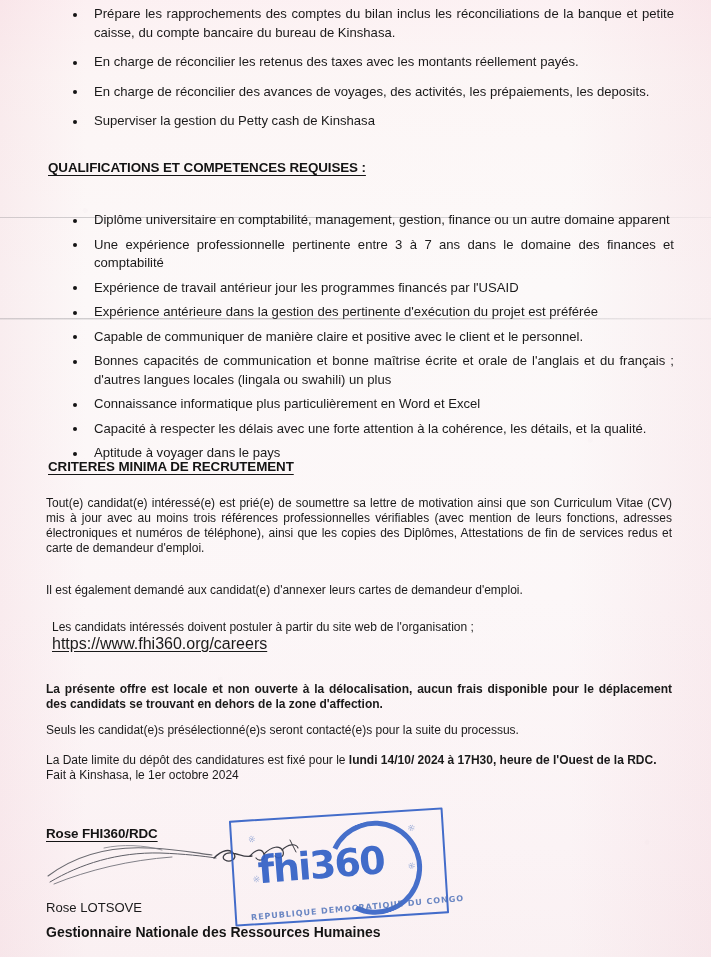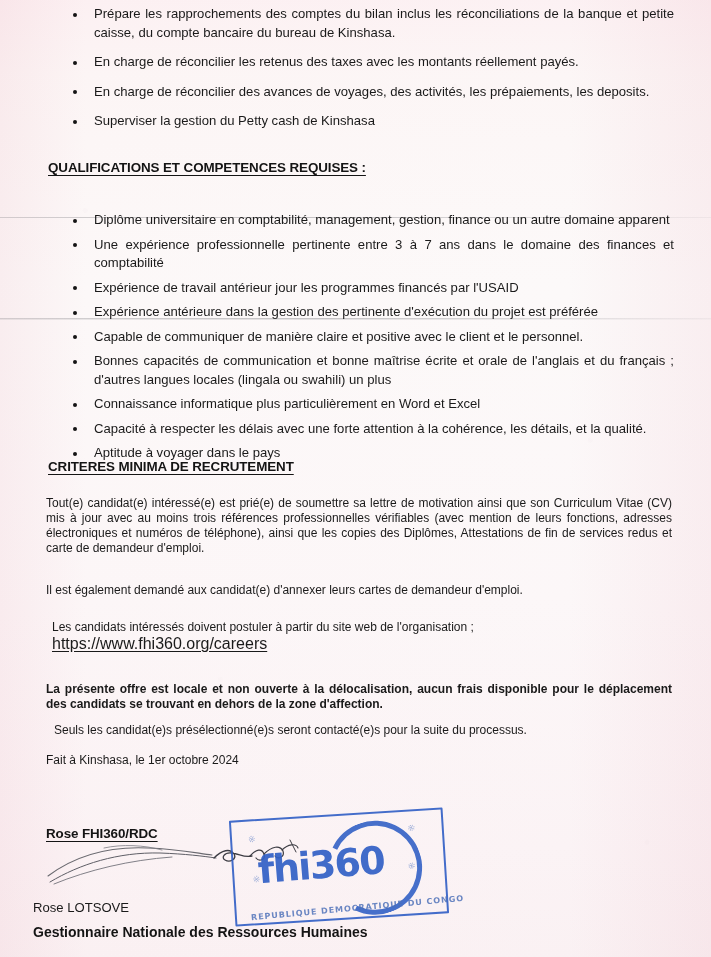--- a/index.html
+++ b/index.html
@@ -261,33 +261,34 @@
 
     <div class="block" style="left:52px; top:620px; width:626px;">
       <p class="para nojust">Les candidats intéressés doivent postuler à partir du site web de l'organisation ;</p>
       <a class="para nojust link" href="#" style="display:block;">https://www.fhi360.org/careers</a>
     </div>
 
     <div class="block" style="left:46px; top:682px; width:626px;">
       <p class="para b">La présente offre est locale et non ouverte à la délocalisation, aucun frais disponible pour le déplacement des candidats se trouvant en dehors de la zone d'affection.</p>
     </div>
 
-    <div class="block" style="left:54px; top:723px; width:626px;">
+    <div class="block" style="left:46px; top:723px; width:626px;">
       <p class="para nojust">Seuls les candidat(e)s présélectionné(e)s seront contacté(e)s pour la suite du processus.</p>
     </div>
 
     <div class="block" style="left:46px; top:753px; width:626px;">
+      <p class="para nojust"><span>La Date limite du dépôt des candidatures est fixé pour le </span><span class="b">lundi 14/10/ 2024 à 17H30, heure de l'Ouest de la RDC.</span></p>
       <p class="para nojust">Fait à Kinshasa, le 1er octobre 2024</p>
     </div>
 
     <div class="block" style="left:46px; top:826px; width:400px;">
       <h2 class="section-head">Rose FHI360/RDC</h2>
     </div>
 
-    <div class="block" style="left:33px; top:899px; width:460px;">
+    <div class="block" style="left:46px; top:899px; width:460px;">
       <p class="name-line">Rose LOTSOVE</p>
       <p class="title-line" style="margin-top:6px;">Gestionnaire Nationale des Ressources Humaines</p>
     </div>
 
   </div>
 
   <div id="signature">
     <svg width="260" height="58" viewBox="0 0 260 58" fill="none" xmlns="http://www.w3.org/2000/svg">
       <path d="M4 40 C 28 22, 62 10, 104 12 C 134 13, 152 17, 168 19" stroke="#6a6a70" stroke-width="1.1" fill="none" stroke-linecap="round"></path>
       <path d="M6 46 C 36 28, 74 16, 116 17 C 142 18, 158 20, 172 22" stroke="#5e5e66" stroke-width="1.0" fill="none" stroke-linecap="round"></path>

